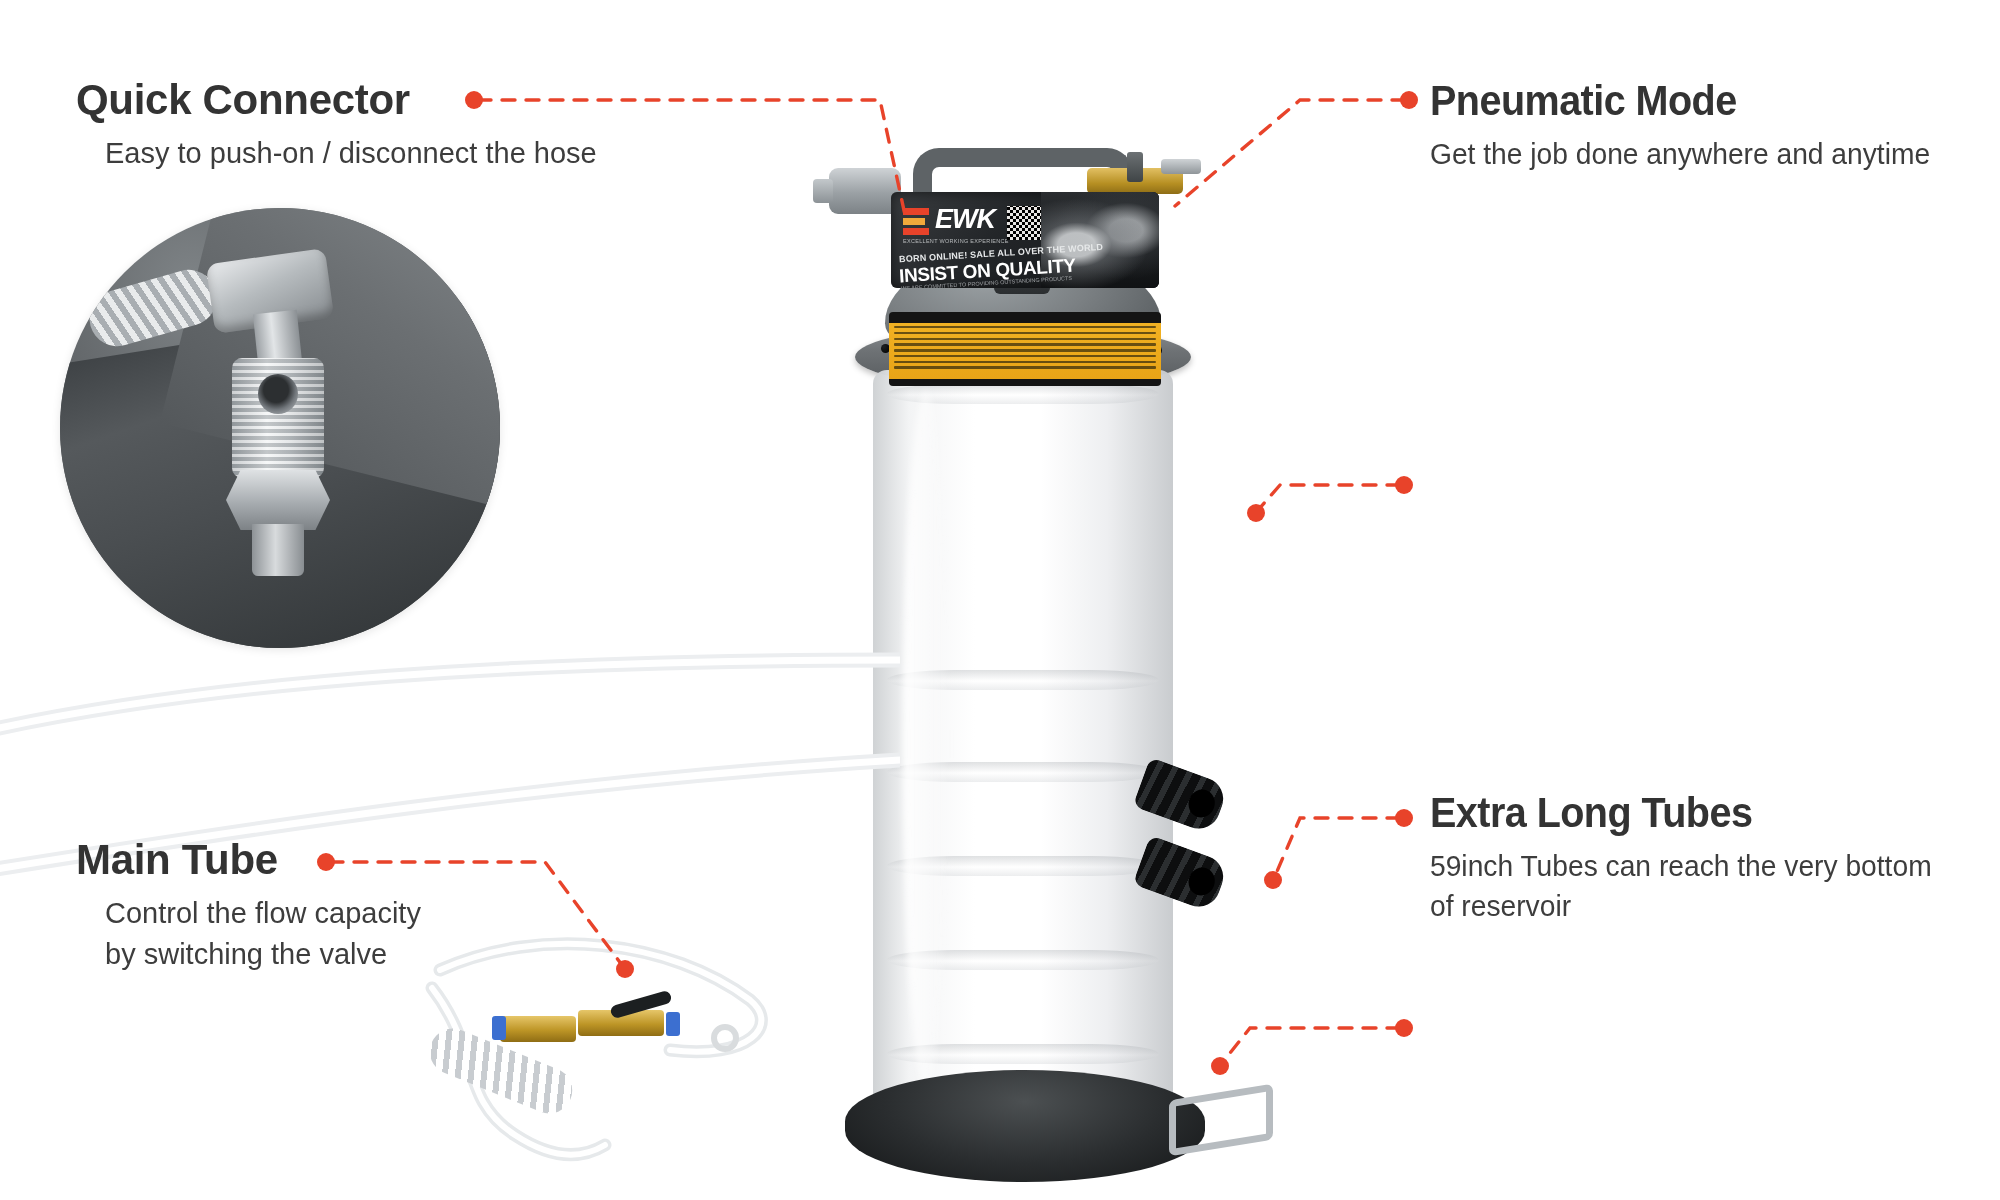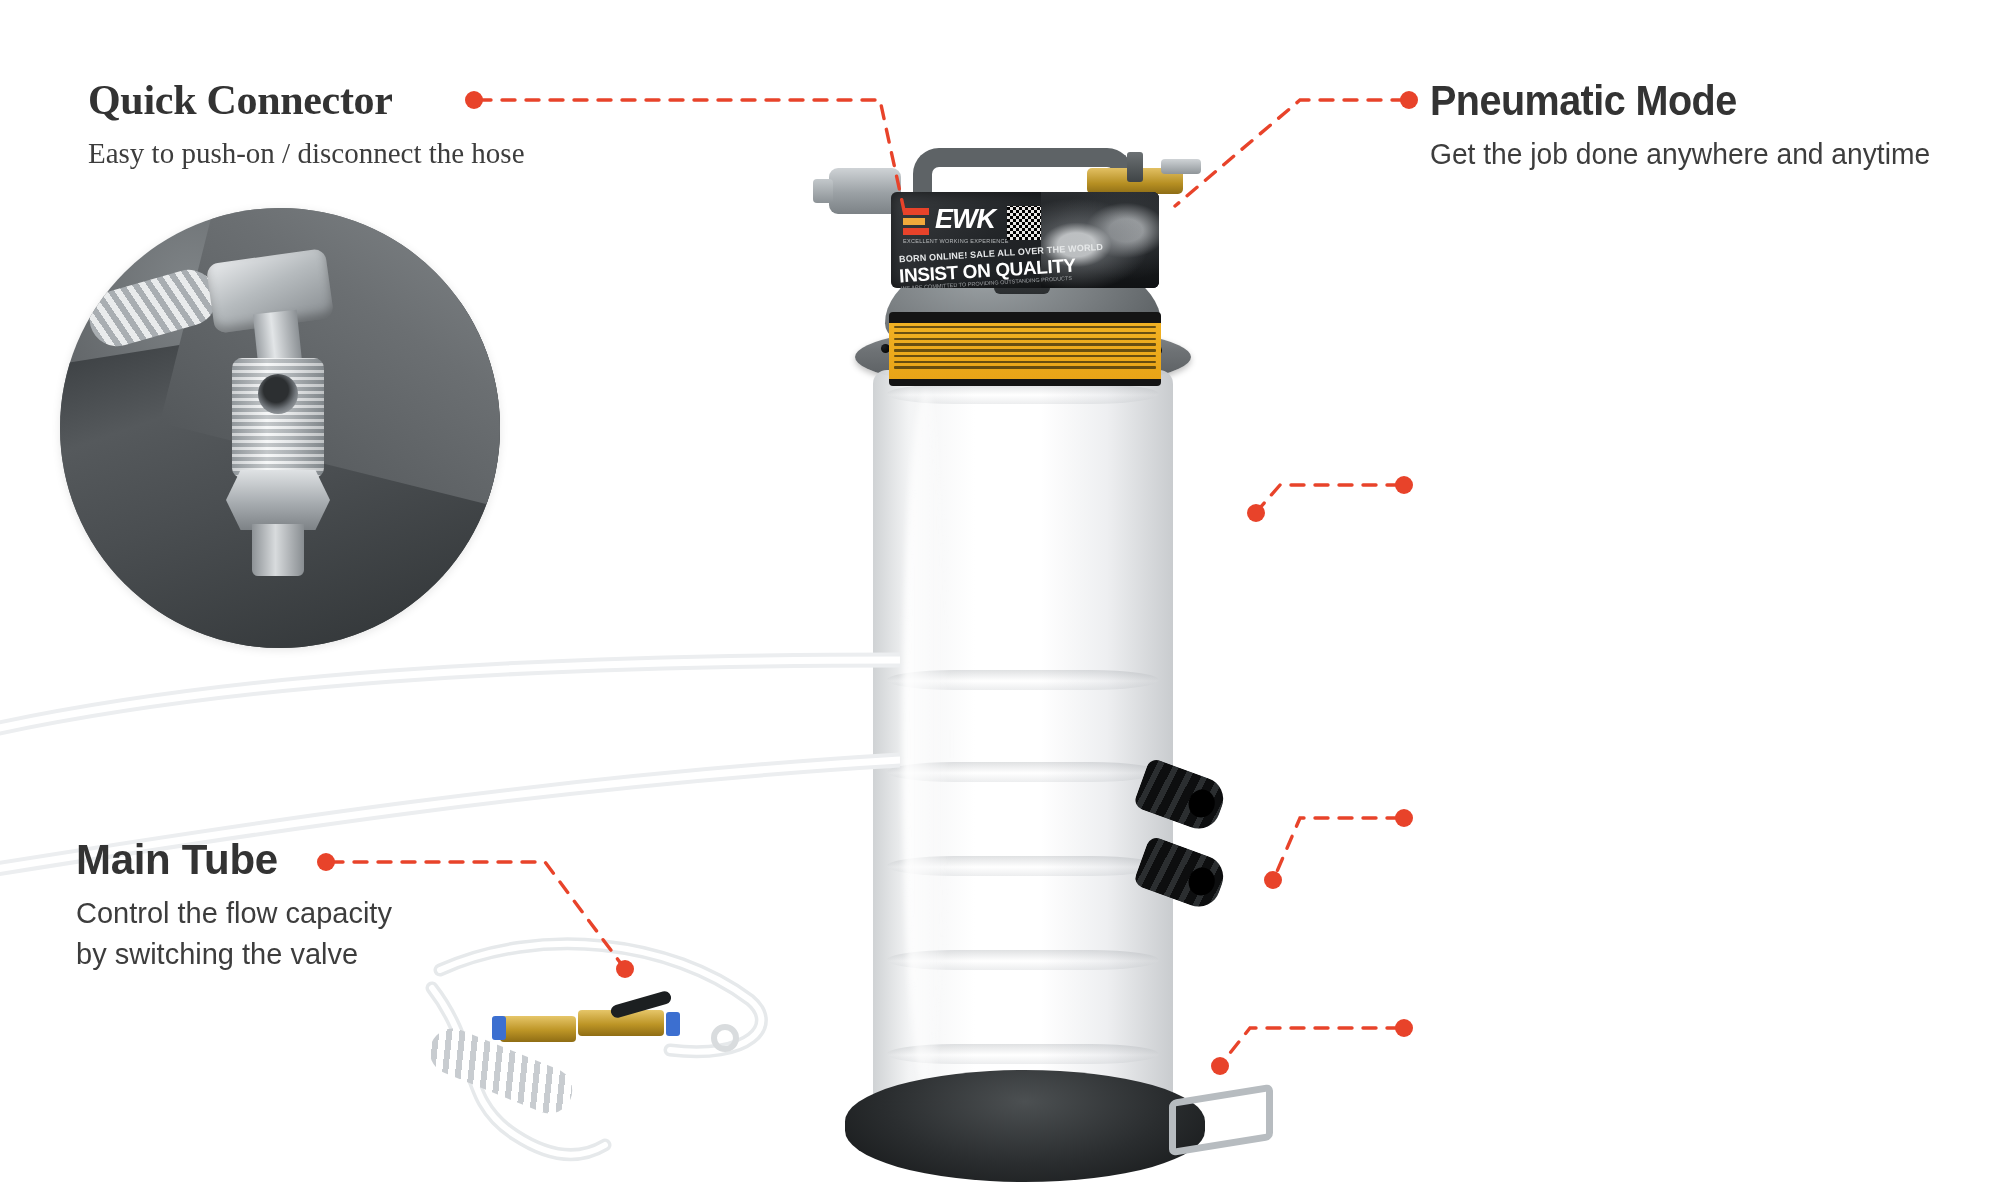--- a/index.html
+++ b/index.html
@@ -20,25 +20,25 @@
     color:#333333;
     line-height:1.05;
     white-space:nowrap;
   }
   .callout .desc {
     color:#3d3d3d;
     line-height:1.34;
     font-weight:400;
   }
   .left-col .title  { font-size:42px; letter-spacing:-0.3px; }
-  .left-col .desc   { font-size:29px; margin-top:12px; }
+  .left-col .desc   { font-size:29px; margin-top:12px;margin-left:29px; }
   .right-col .title { font-size:43px; letter-spacing:-0.6px; transform:scaleX(0.92); transform-origin:left center; }
   .right-col .desc  { font-size:30px; margin-top:11px; transform:scaleX(0.94); transform-origin:left center; }
 
-  .c-quick    { left:88px;  top:78px;font-family:Liberation Serif, serif;  }
+  .c-quick    { left:76px;  top:78px;  }
   .c-main     { left:76px;  top:838px; }
   .c-pneu     { left:1430px; top:78px;  width:540px; }
   .c-heavy    { left:1430px; top:460px; width:560px; }
   .c-tubes    { left:1430px; top:790px; width:560px; }
   .c-pedal    { left:1430px; top:1000px; width:560px; }
 
   
   .leaders { position:absolute; left:0; top:0; width:2000px; height:1200px; pointer-events:none; }
 
   
@@ -462,15 +462,19 @@
     <div class="desc">Control the flow capacity</div>
     <div class="desc" style="margin-top:2px;">by switching the valve</div>
   </div>
 
   <div class="callout right-col c-pneu">
     <div class="title">Pneumatic Mode</div>
     <div class="desc">Get the job done anywhere and anytime</div>
   </div>
 
 
+  <div class="callout right-col c-tubes">
+    <div class="title">Extra Long Tubes</div>
+    <div class="desc">59inch Tubes can reach the very bottom of reservoir</div>
+  </div>
 
 
 </div>
 
 </body></html>

